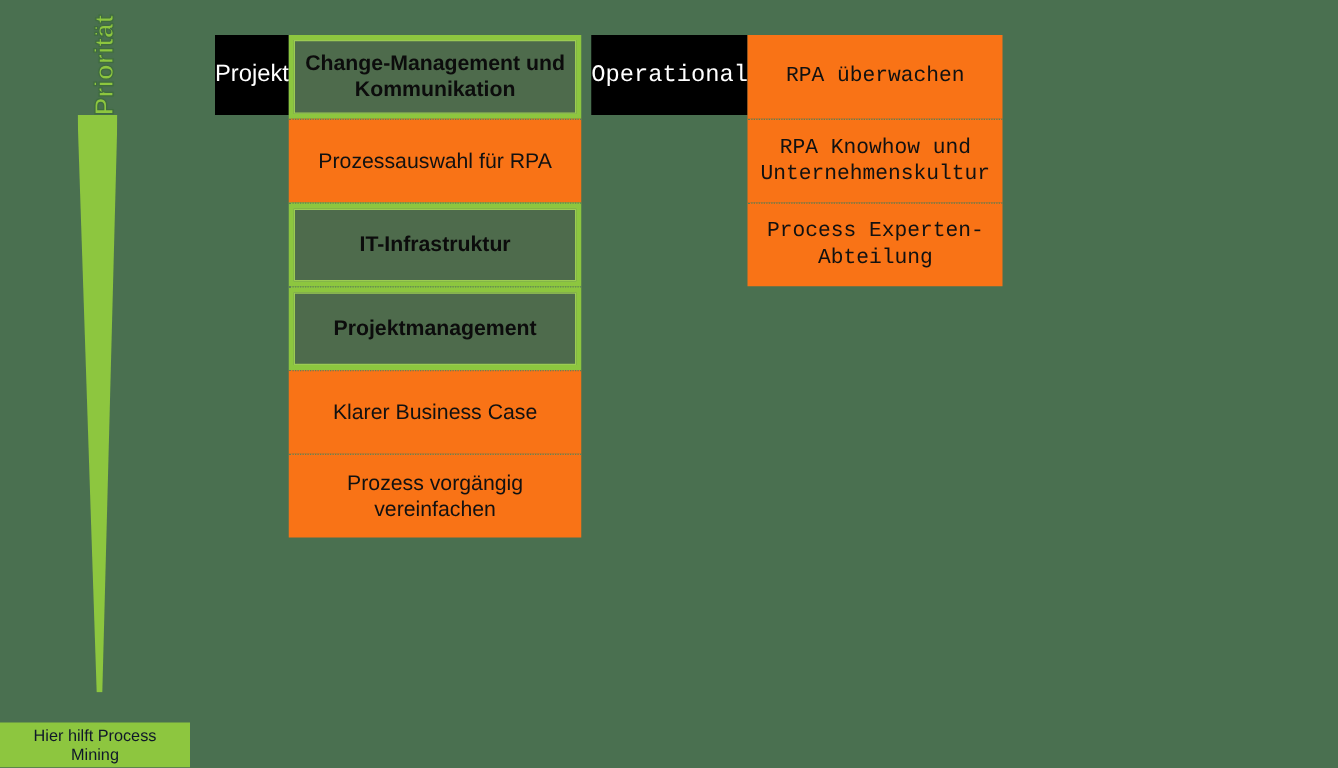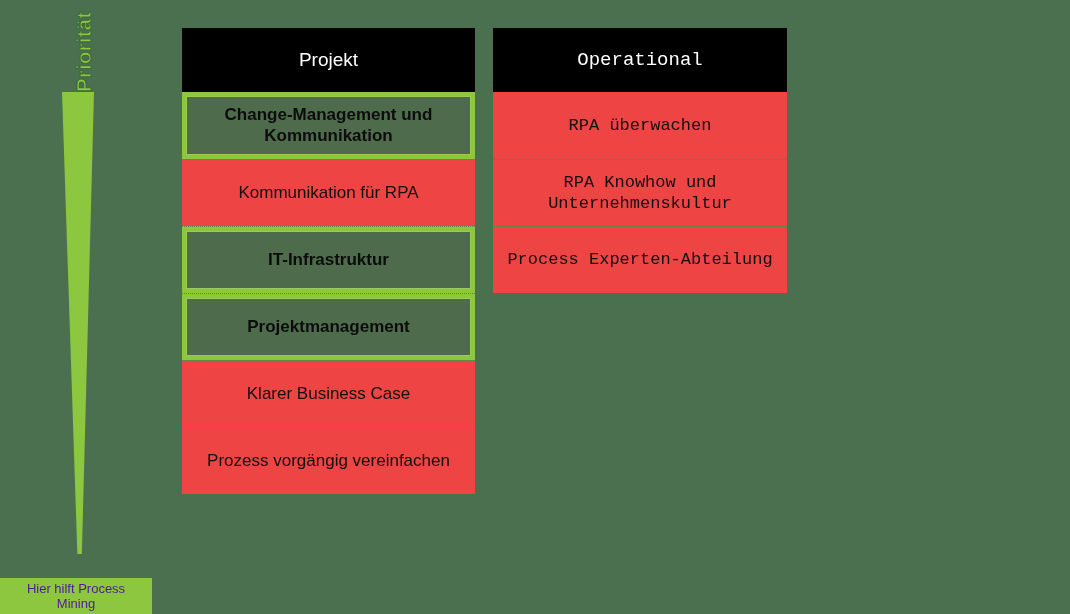--- a/index.html
+++ b/index.html
@@ -60,22 +60,20 @@
   .matrix {
     position: absolute;
     left: 172px;
     top: 28px;
     width: 898px;
     display: flex;
     align-items: flex-start;
   }
   .column {
     display: flex;
-    flex-direction: column;
-    margin-left: 10px;
   }
   .col-projekt   { width: 293px; margin-right: 8px; }
   .col-management{ width: 295px; margin-right: 8px; }
   .col-operational{ width: 294px; font-family: Liberation Mono, monospace; }
 
   .col-header {
     height: 64px;
     background: #000000;
     color: #ffffff;
     display: flex;
@@ -84,21 +82,21 @@
     font-size: 19px;
     font-weight: normal;
     box-sizing: border-box;
   }
 
   .cells { display: flex; flex-direction: column; }
 
   
   .cell {
     position: relative;
-    background: #ef4444;
+    background: #f97316;
     color: #111111;
     height: 67px;
     box-sizing: border-box;
     display: flex;
     align-items: center;
     justify-content: center;
     text-align: center;
     font-size: 17px;
     line-height: 1.25;
     padding: 2px 10px;
@@ -136,21 +134,21 @@
   }
 
   
   .note {
     position: absolute;
     left: 0px;
     top: 578px;
     width: 152px;
     height: 36px;
     background: #8dc63f;
-    color: #4c1d95;
+    color: #0f172a;
     display: flex;
     align-items: center;
     justify-content: center;
     font-size: 13px;
     text-align: center;
     box-sizing: border-box;
     padding: 0 6px;
   }
 </style>
 </head>
@@ -166,21 +164,21 @@
   <div class="matrix">
 
     <div class="column col-projekt">
       <div class="col-header">Projekt</div>
       <div class="cells">
 
         <div class="cell emph">
           <div class="inner">Change-Management und Kommunikation</div>
         </div>
 
-        <div class="cell">Kommunikation für RPA</div>
+        <div class="cell">Prozessauswahl für RPA</div>
 
 
         <div class="cell emph">
           <div class="inner">IT-Infrastruktur</div>
         </div>
 
         <div class="cell emph">
           <div class="inner">Projektmanagement</div>
         </div>
 

